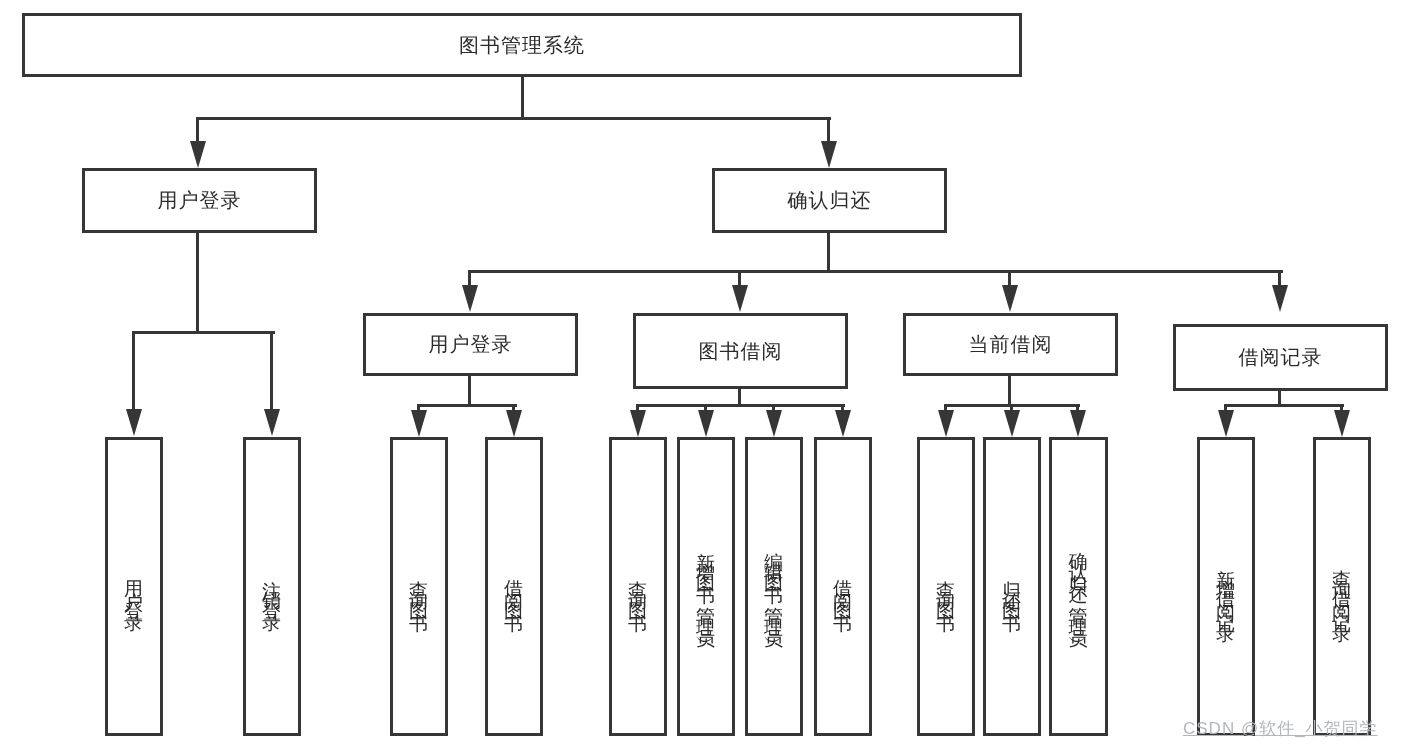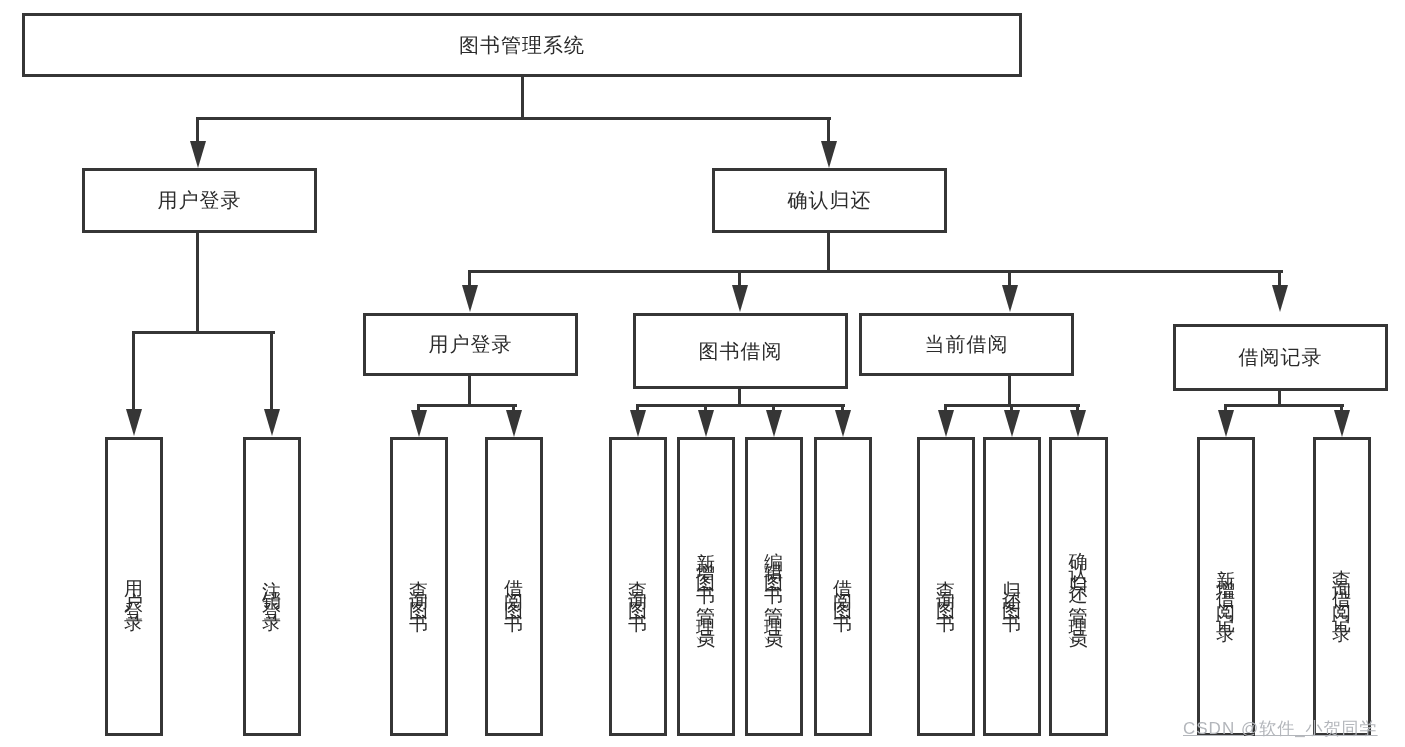--- a/index.html
+++ b/index.html
@@ -81,21 +81,21 @@
   <div class="node" style="left:712px;top:168px;width:235px;height:65px">
     <span class="lbl">确认归还</span>
   </div>
 
   <div class="node" style="left:363px;top:313px;width:215px;height:63px">
     <span class="lbl">用户登录</span>
   </div>
   <div class="node" style="left:633px;top:313px;width:215px;height:76px">
     <span class="lbl">图书借阅</span>
   </div>
-  <div class="node" style="left:859px;top:313px;width:215px;height:63px">
+  <div class="node" style="left:903px;top:313px;width:215px;height:63px">
     <span class="lbl">当前借阅</span>
   </div>
   <div class="node" style="left:1173px;top:324px;width:215px;height:67px">
     <span class="lbl">借阅记录</span>
   </div>
 
   <div class="node v" style="left:105px;top:437px;width:58px;height:299px">
     <span class="lbl">用户登录</span>
   </div>
   <div class="node v" style="left:243px;top:437px;width:58px;height:299px">

